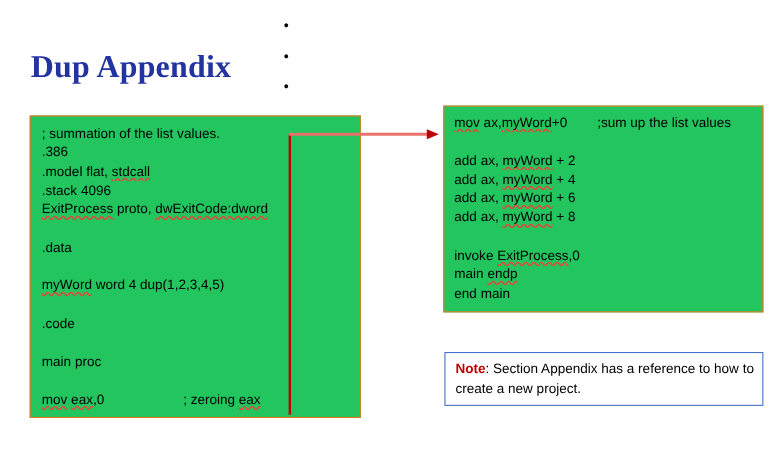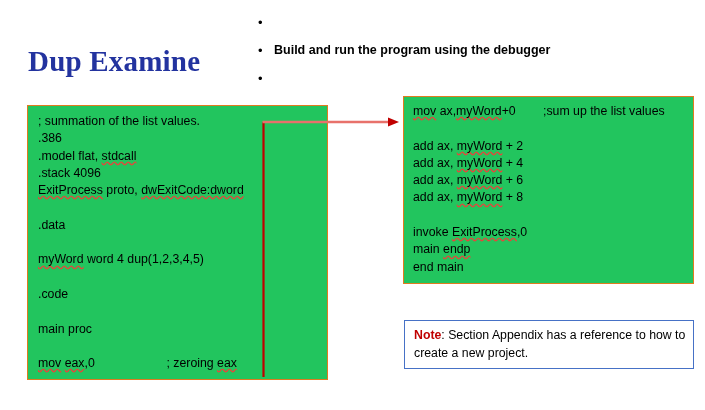--- a/index.html
+++ b/index.html
@@ -145,31 +145,30 @@
     color: #c00000;
     font-weight: bold;
     text-align: center;
   }
 </style>
 </head>
 <body>
 
 <div id="slide">
 
-  <div id="slide-title">Dup Examine</div>
+  <div id="slide-title">Dup Appendix</div>
 
   <div id="bullet-list">
 
     <div class="bullet-row">
       <span class="bullet-dot">•</span>
     </div>
 
     <div class="bullet-row">
       <span class="bullet-dot">•</span>
-      <span class="bullet-text"><span>Build and run the program using the debugger</span></span>
     </div>
 
     <div class="bullet-row">
       <span class="bullet-dot">•</span>
     </div>
 
   </div>
 
   <div id="left-code-box" class="code-box">
     <div id="left-code-text" class="code-text"><div class="code-line">; summation of the list values.</div><div class="code-line">.386</div><div class="code-line">.model flat, <span class="sq">stdcall</span></div><div class="code-line">.stack 4096</div><div class="code-line"><span class="sq">ExitProcess</span> proto, <span class="sq">dwExitCode:dword</span></div><div class="code-line blank">&nbsp;</div><div class="code-line">.data</div><div class="code-line blank">&nbsp;</div><div class="code-line"><span class="sq">myWord</span> word 4 dup(1,2,3,4,5)</div><div class="code-line blank">&nbsp;</div><div class="code-line">.code</div><div class="code-line blank">&nbsp;</div><div class="code-line">main proc</div><div class="code-line blank">&nbsp;</div><div class="code-line"><span class="sq">mov</span> <span class="sq">eax</span>,0                     ; zeroing <span class="sq">eax</span></div></div>

